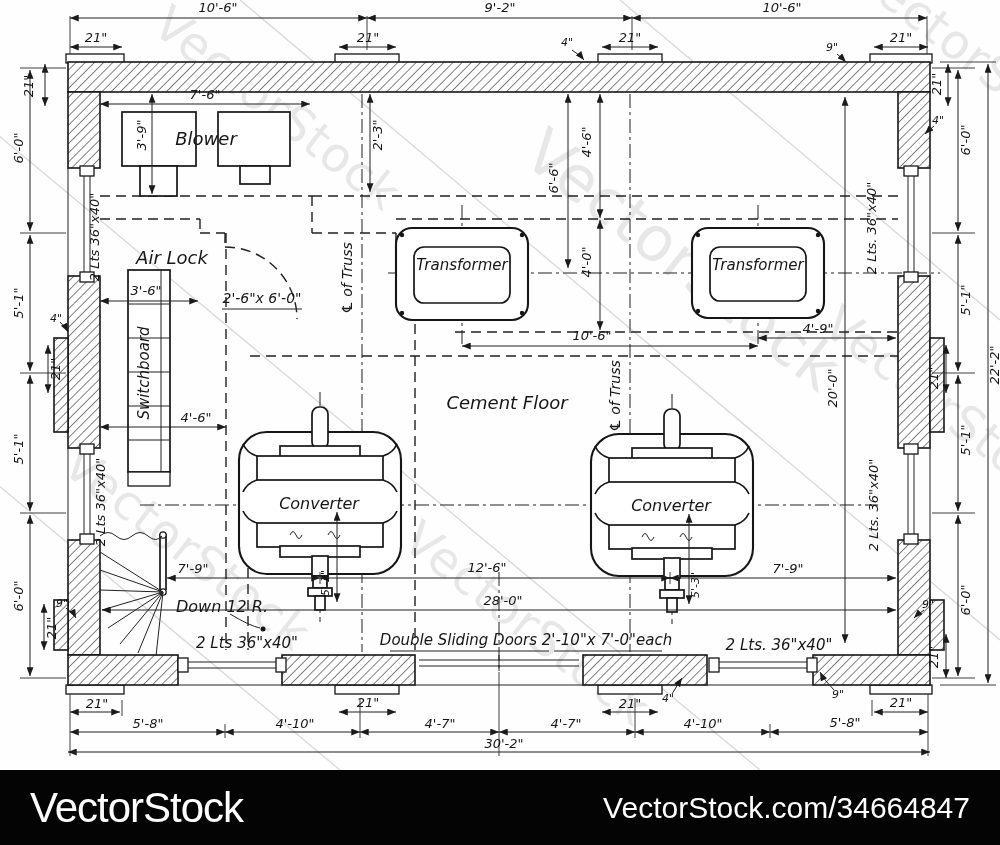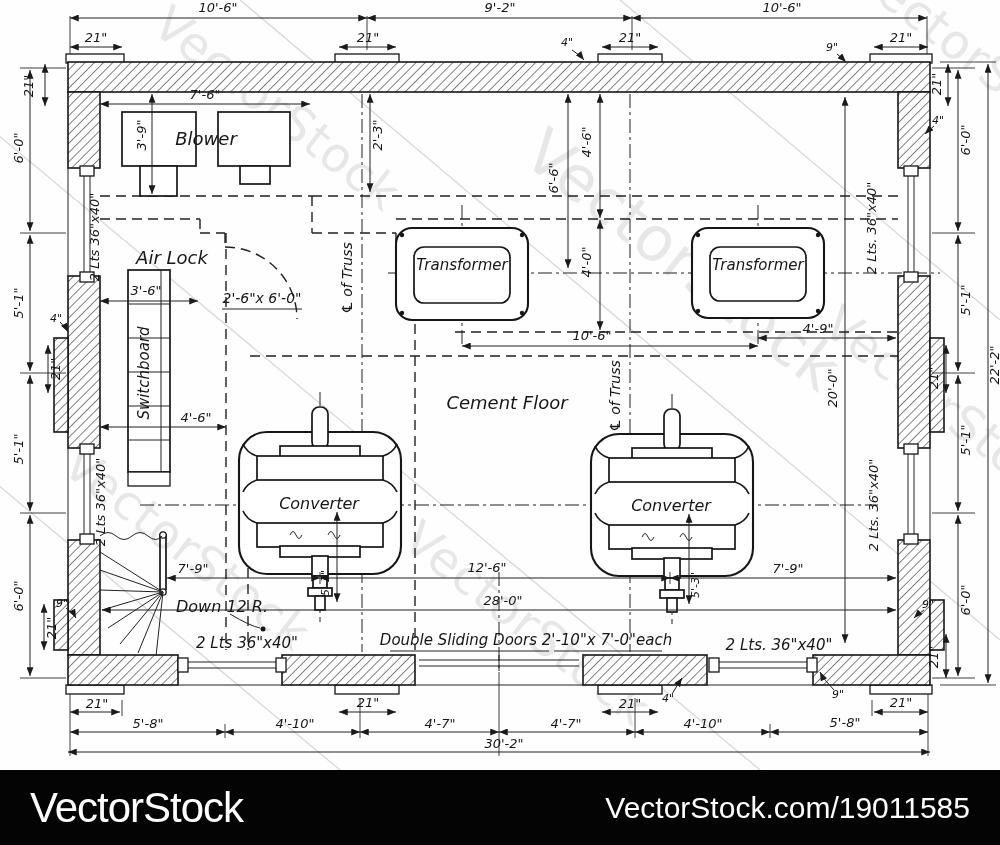--- a/index.html
+++ b/index.html
@@ -378,15 +378,15 @@
     <text class="t13" x="440" y="728" text-anchor="middle">4'-7"</text>
     <text class="t13" x="566" y="728" text-anchor="middle">4'-7"</text>
     <text class="t13" x="703" y="728" text-anchor="middle">4'-10"</text>
     <text class="t13" x="845" y="727" text-anchor="middle">5'-8"</text>
     <text class="t13" x="504" y="748" text-anchor="middle">30'-2"</text>
   </g>
 </svg>
 
 <div class="footer">
   <span class="brand">VectorStock</span>
-  <span class="url">VectorStock.com/19011585</span>
+  <span class="url">VectorStock.com/34664847</span>
 </div>
 </div>
 
 </body></html>

